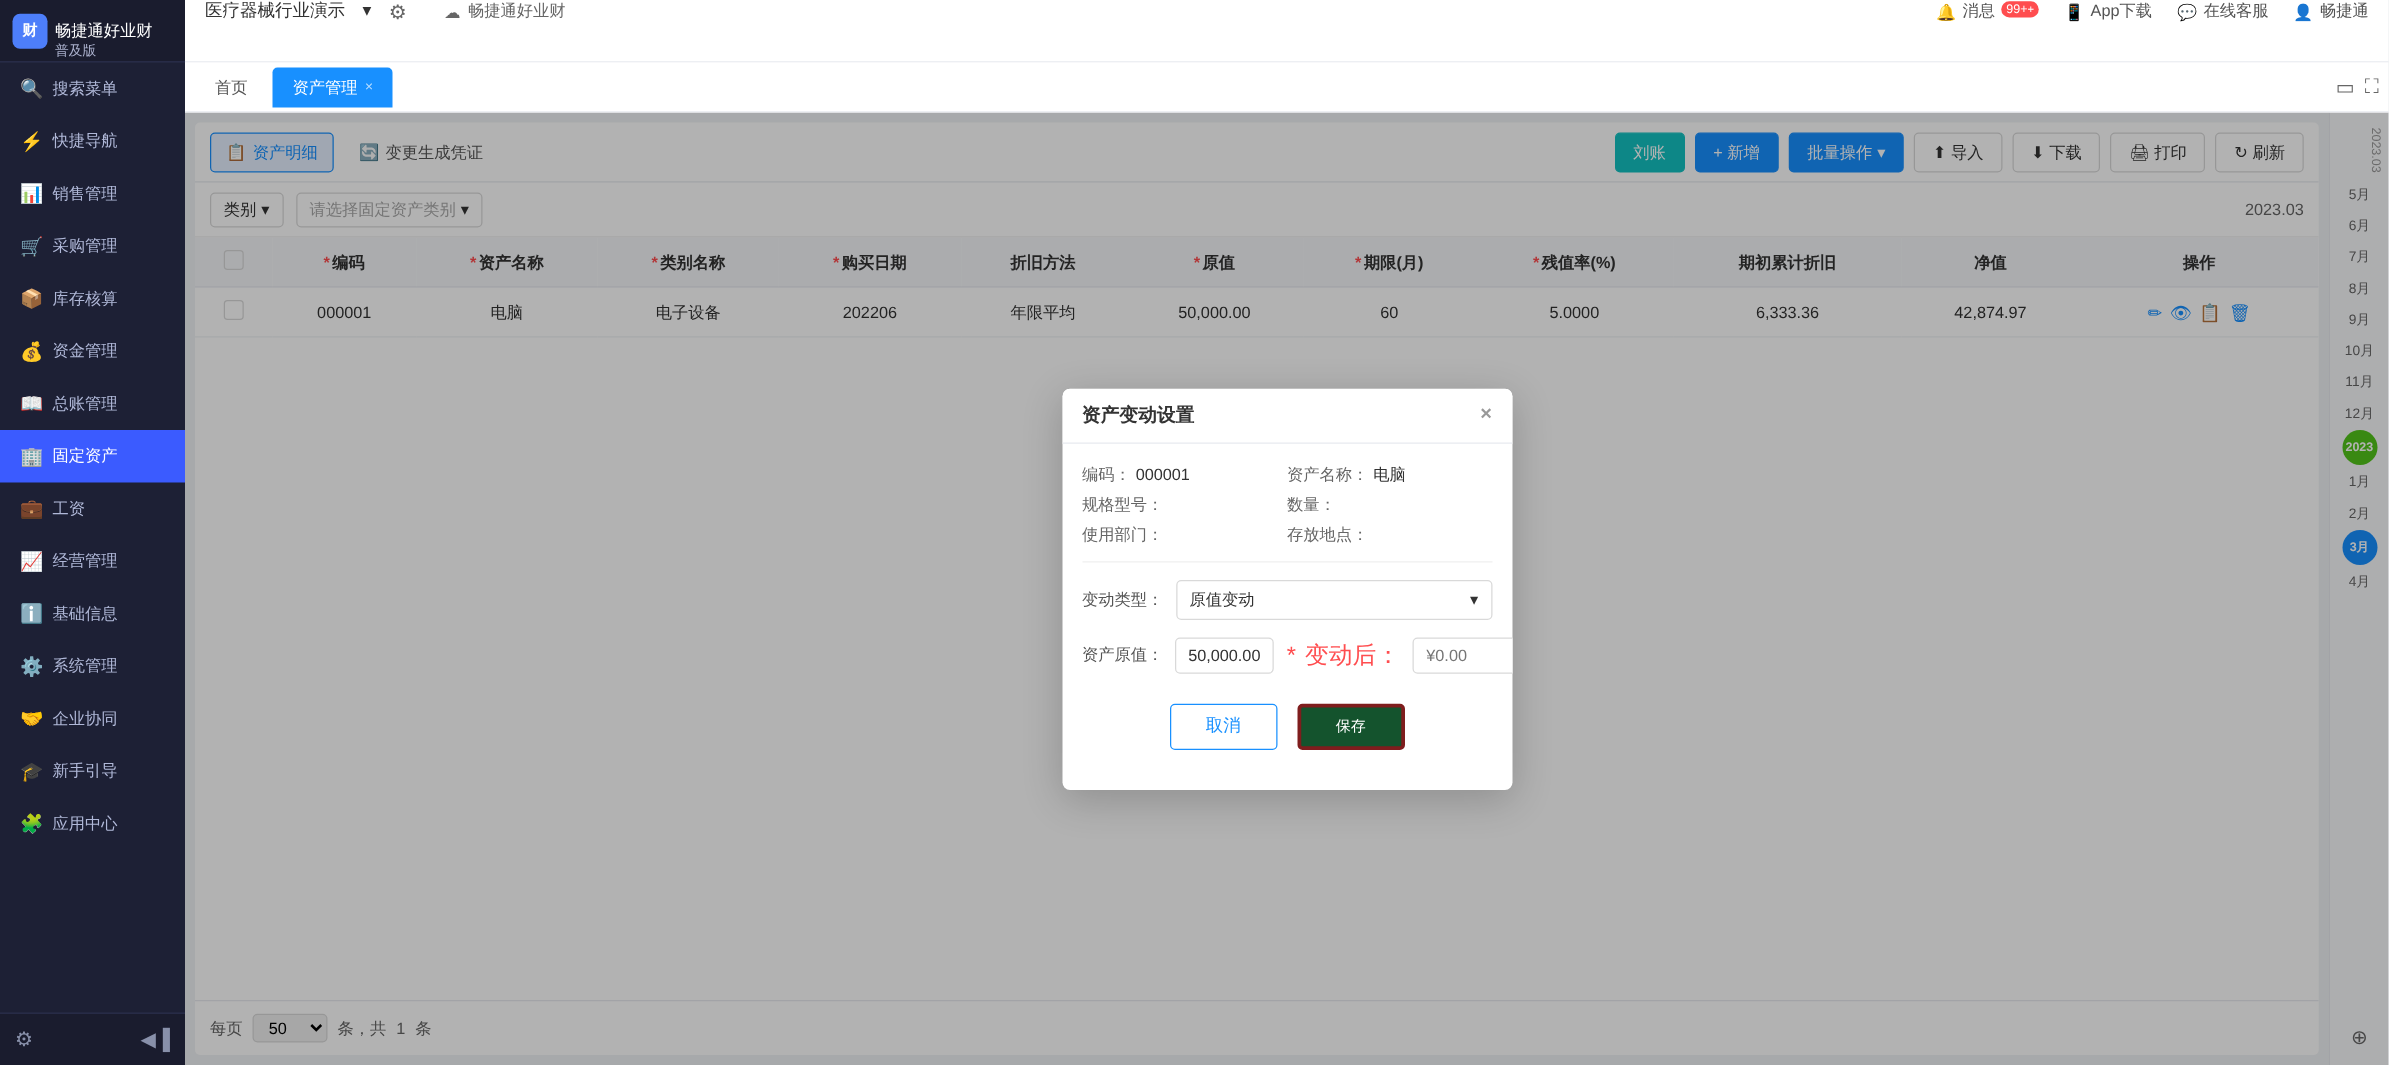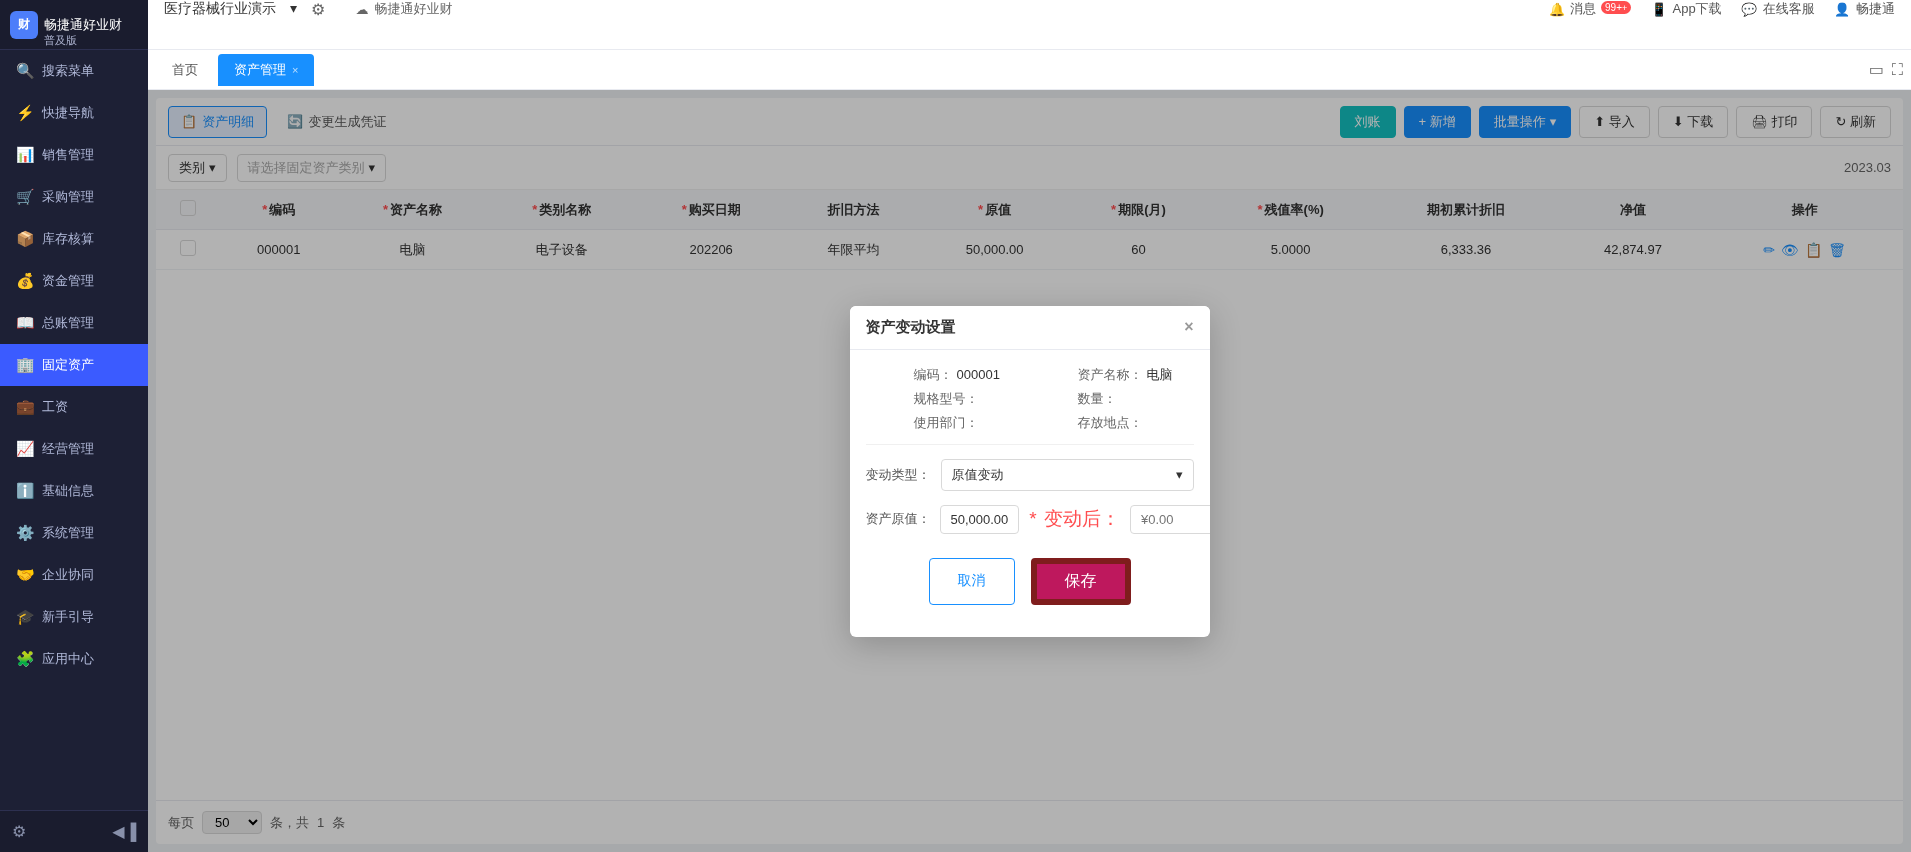--- a/index.html
+++ b/index.html
@@ -290,21 +290,21 @@
     }
     .dialog-body { padding: 16px; }
     .dialog-info-grid {
       display: grid;
       grid-template-columns: 1fr 1fr;
       gap: 6px 0;
       padding-bottom: 12px;
       border-bottom: 1px solid #f0f0f0;
     }
     .dialog-info-item { font-size: 13px; color: #333; display: flex; align-items: center; gap: 4px; }
-    .dialog-info-label { color: #666; margin-left: 48px; }
+    .dialog-info-label { color: #666; }
     .dialog-form { margin-top: 14px; }
     .dialog-form-row {
       display: flex; align-items: center; gap: 10px;
       margin-bottom: 14px;
     }
     .dialog-form-label { font-size: 13px; color: #555; white-space: nowrap; min-width: 64px; text-align: right; }
     .dialog-form-input {
       flex: 1;
       border: 1px solid #d9d9d9;
       border-radius: 4px;
@@ -331,25 +331,25 @@
       padding: 7px 28px;
       border: 1px solid #1890ff;
       border-radius: 4px;
       background: #fff;
       color: #1890ff;
       font-size: 14px;
       cursor: pointer;
     }
     .dialog-btn-save {
       padding: 7px 28px;
-      border: 6px solid #7f1d1d;
-      border-radius: 4px;
-      background: #be185d;
+      border: 3px solid #7f1d1d;
+      border-radius: 4px;
+      background: #14532d;
       color: #fff;
-      font-size: 16px;
+      font-size: 12px;
       cursor: pointer;
     }
 
     input[type="text"], input[type="number"] { outline: none; }
     .checkbox-wrap { width: 16px; height: 16px; border: 1px solid #d9d9d9; border-radius: 3px; display: inline-block; }
   </style>
 </head>
 <body>
 
 <div class="sidebar">
@@ -576,20 +576,39 @@
           <option>50</option>
           <option>100</option>
           <option>200</option>
         </select>
         <span>条，共</span>
         <span>1</span>
         <span>条</span>
       </div>
     </div>
 
+    <div class="timeline-bar">
+      <div class="timeline-item" style="font-size:10px; color:#999; writing-mode:vertical-rl; text-orientation:mixed; height:auto; padding:4px 0;">2023.03</div>
+      <div class="timeline-item">5月</div>
+      <div class="timeline-item">6月</div>
+      <div class="timeline-item">7月</div>
+      <div class="timeline-item">8月</div>
+      <div class="timeline-item">9月</div>
+      <div class="timeline-item">10月</div>
+      <div class="timeline-item">11月</div>
+      <div class="timeline-item">12月</div>
+      <div class="timeline-item highlight">2023</div>
+      <div class="timeline-item">1月</div>
+      <div class="timeline-item">2月</div>
+      <div class="timeline-item active">3月</div>
+      <div class="timeline-item">4月</div>
+      <div style="margin-top:auto;">
+        <div class="timeline-item" style="font-size:16px;">⊕</div>
+      </div>
+    </div>
 
     <div class="overlay">
       <div class="dialog">
         <div class="dialog-header">
           <span>资产变动设置</span>
           <span class="dialog-close">×</span>
         </div>
         <div class="dialog-body">
 
           <div class="dialog-info-grid">

